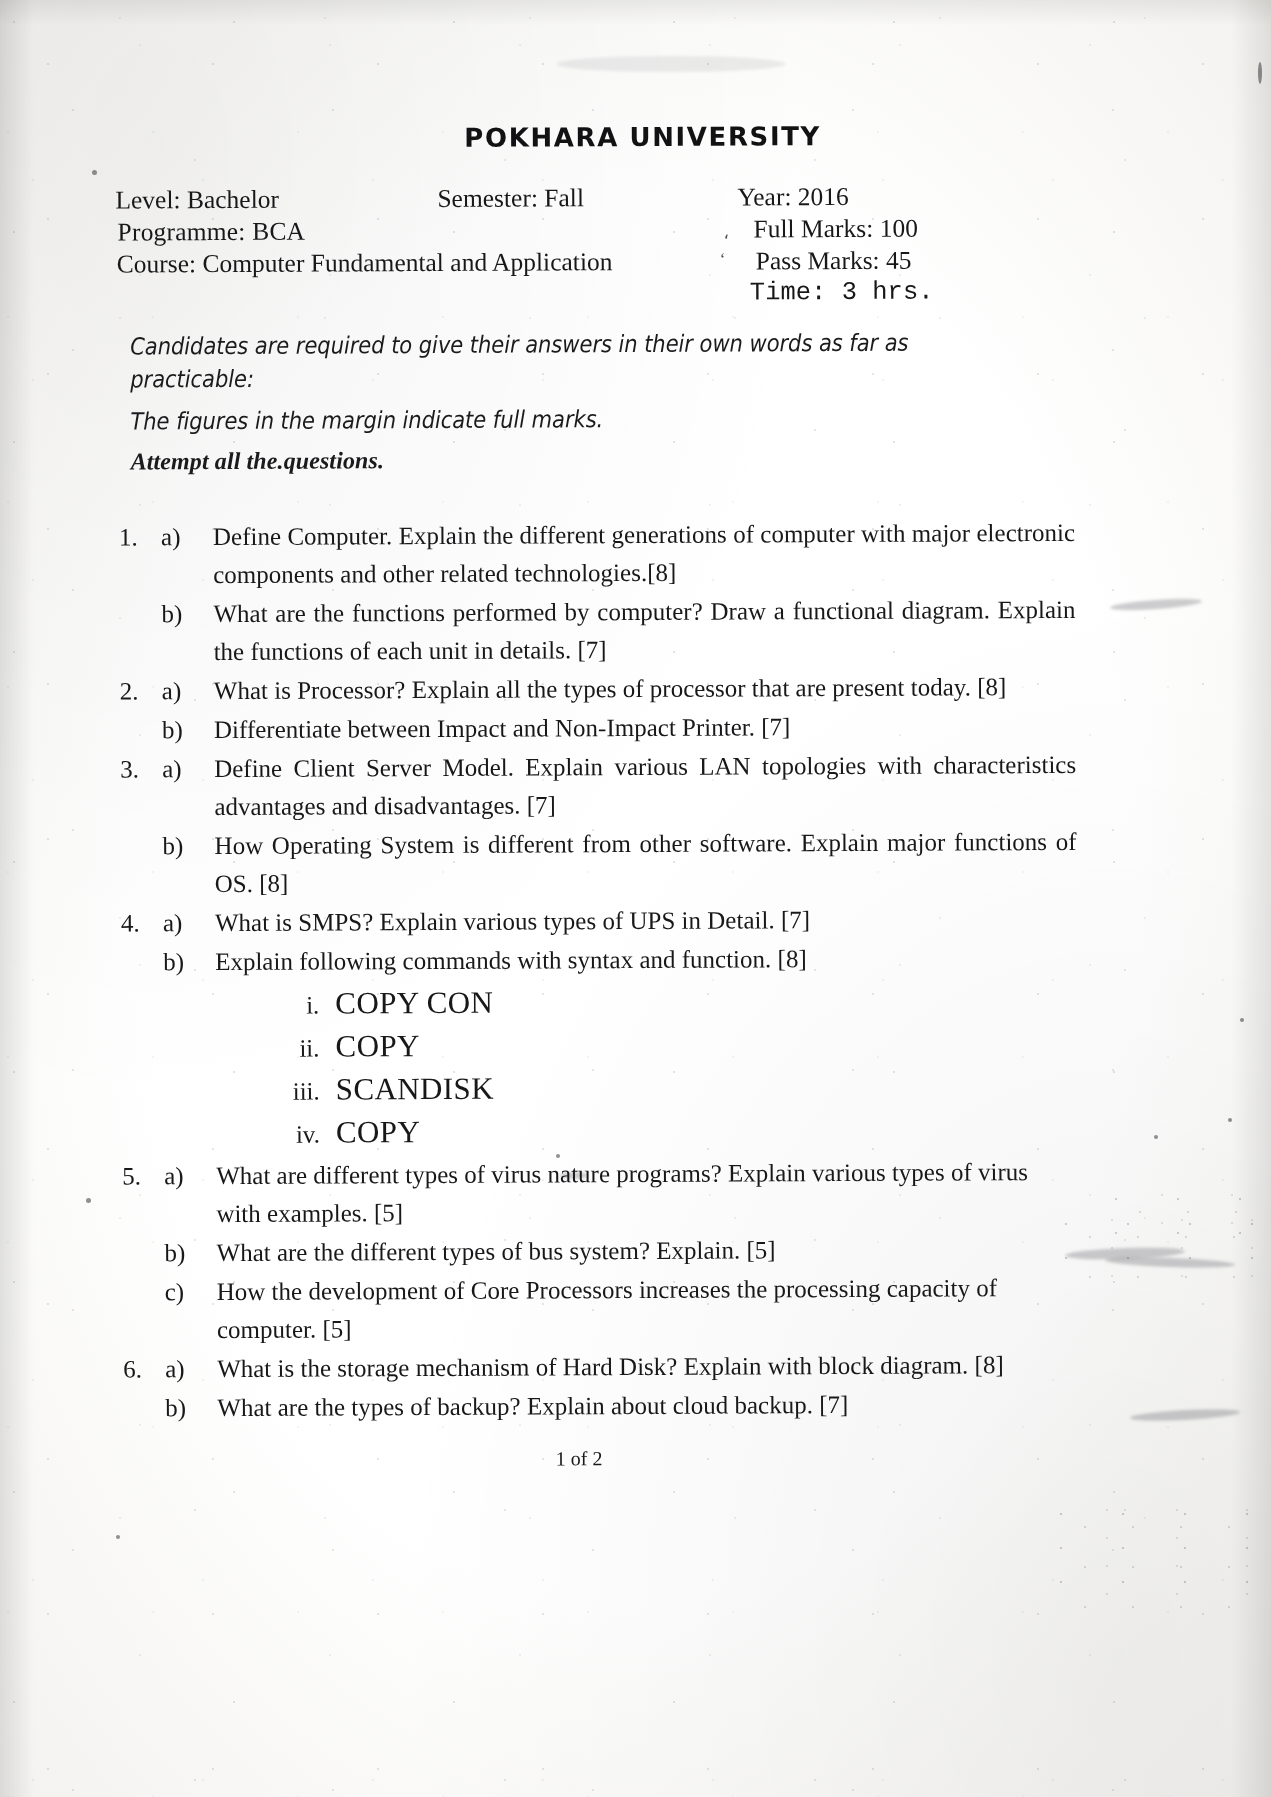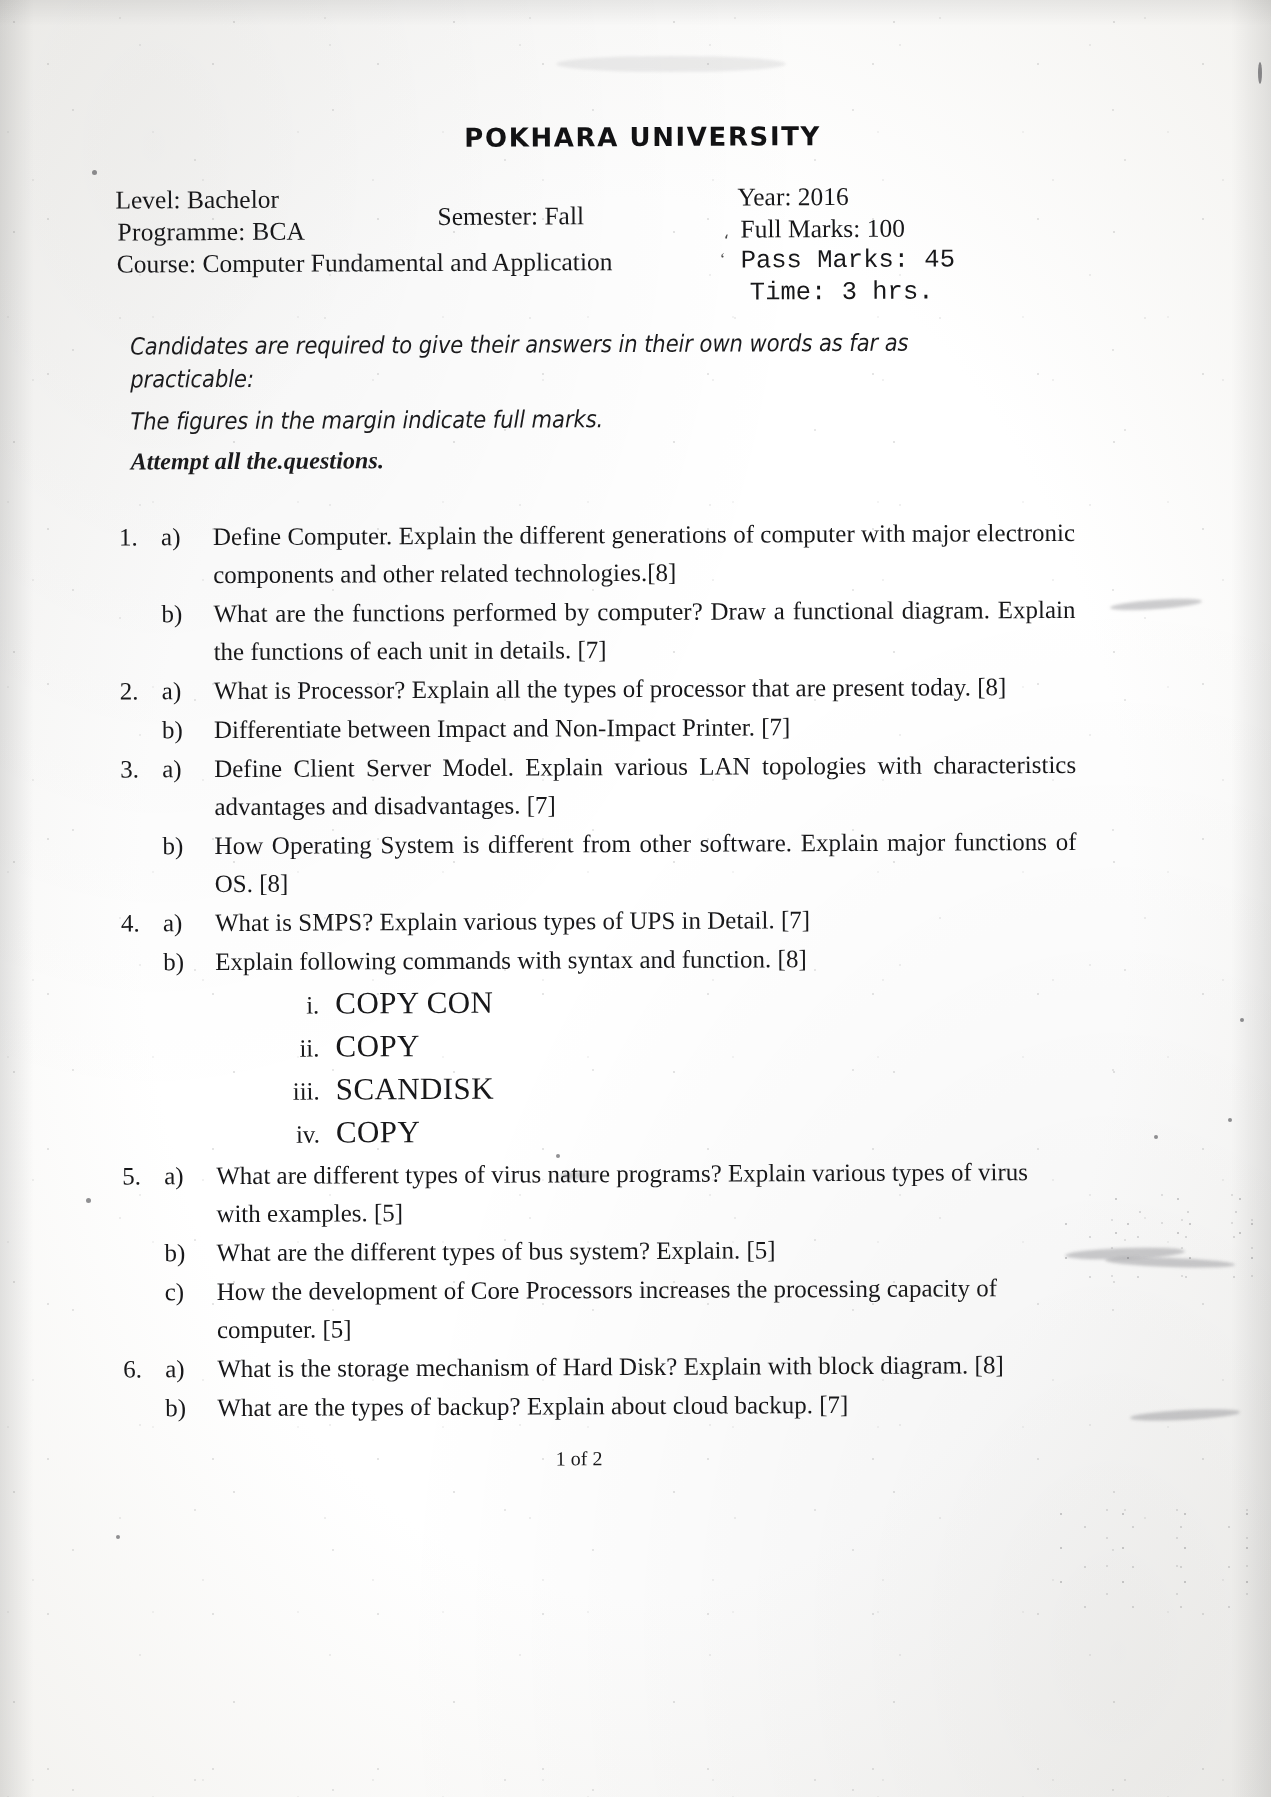--- a/index.html
+++ b/index.html
@@ -77,34 +77,34 @@
   }
   .meta .col-left {
     position: absolute;
     left: 118px;
     top: 0;
     white-space: nowrap;
   }
   .meta .col-mid {
     position: absolute;
     left: 440px;
-    top: 18px;
+    top: 0;
   }
   .meta .col-right {
     position: absolute;
     left: 740px;
     top: 0;
     white-space: nowrap;
   }
   .meta .line { display: block; }
   .meta .col-left .line:nth-child(1) { margin-left: 0px; }
   .meta .col-left .line:nth-child(2) { margin-left: 2px; letter-spacing: .2px; }
   .meta .col-left .line:nth-child(3) { margin-left: 1px; }
-  .meta .col-right .line:nth-child(2) { margin-left: 3px; }
-  .meta .col-right .line:nth-child(3) { margin-left: 3px; font-family: Liberation Mono, monospace; }
+  .meta .col-right .line:nth-child(2) { margin-left: 16px; }
+  .meta .col-right .line:nth-child(3) { margin-left: 18px; }
   .meta .col-right .line:nth-child(4) { margin-left: 12px; font-family: Liberation Mono, monospace; }
 
   
   .stray {
     position: absolute;
     color: #2a2a2a;
     font-size: 17px;
     opacity: .85;
     pointer-events: none;
   }

